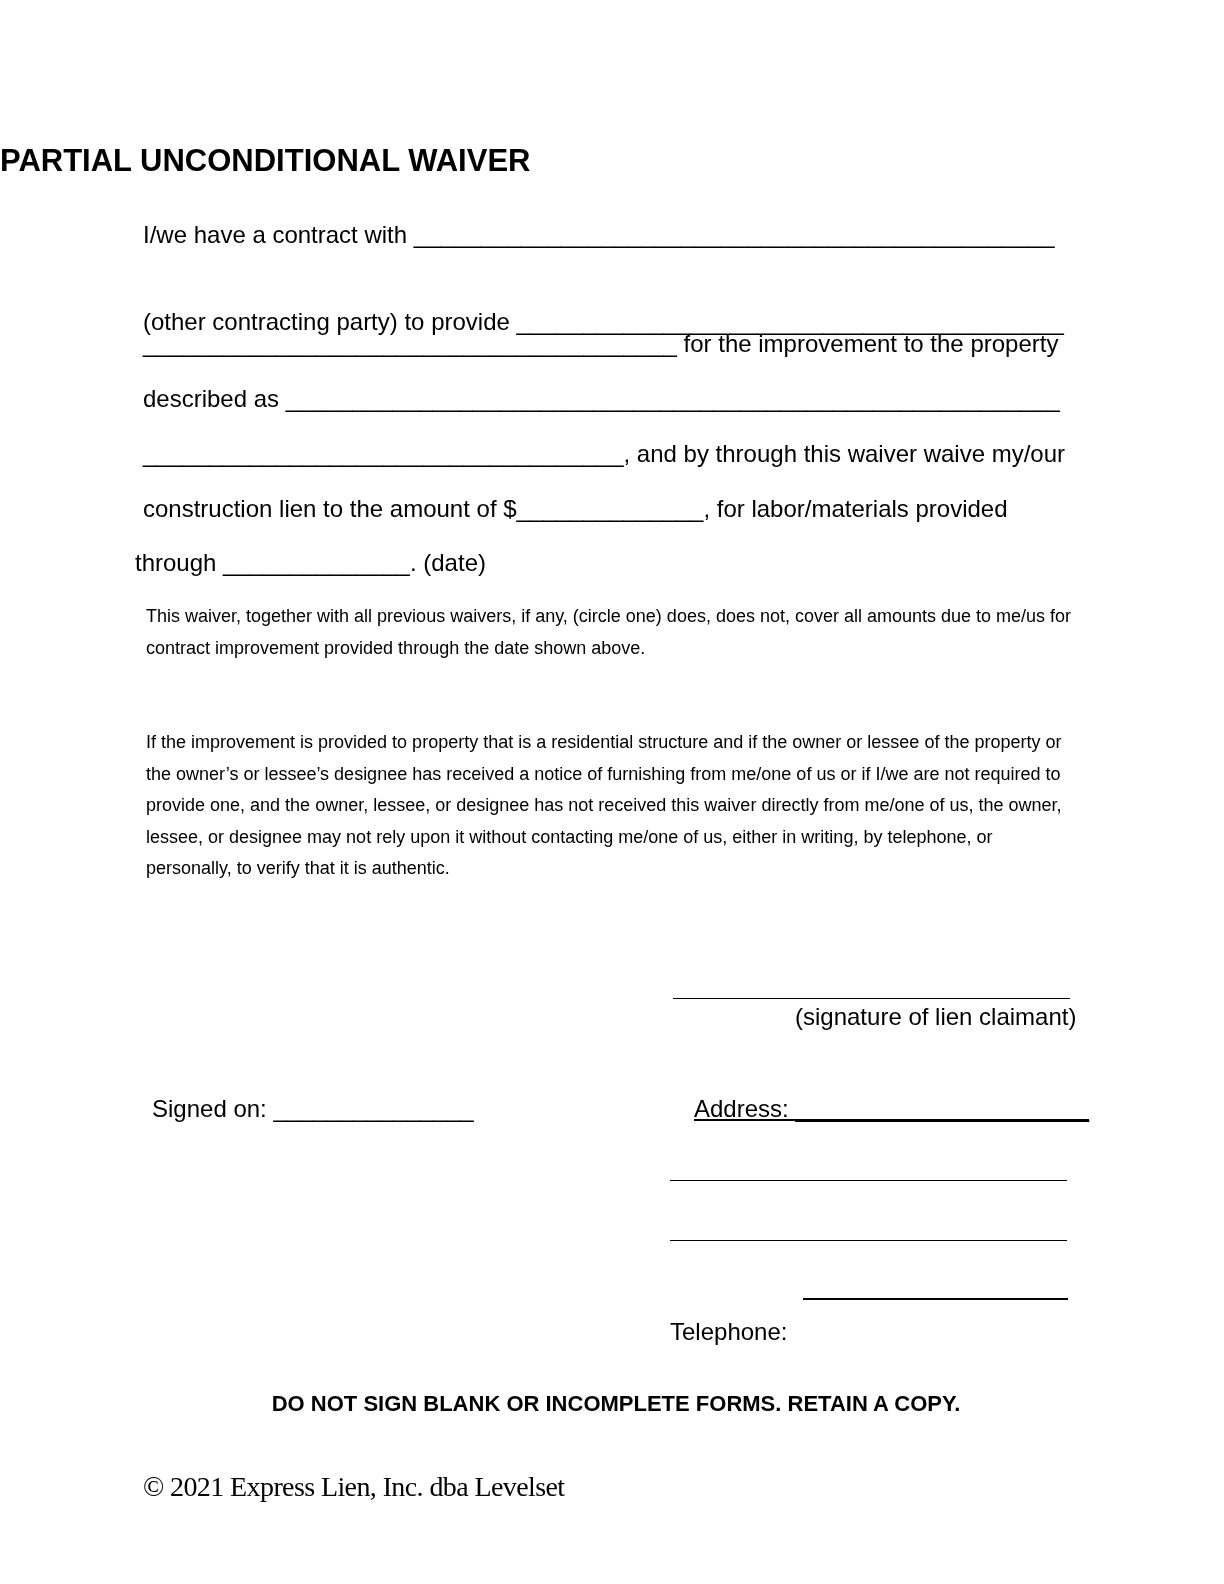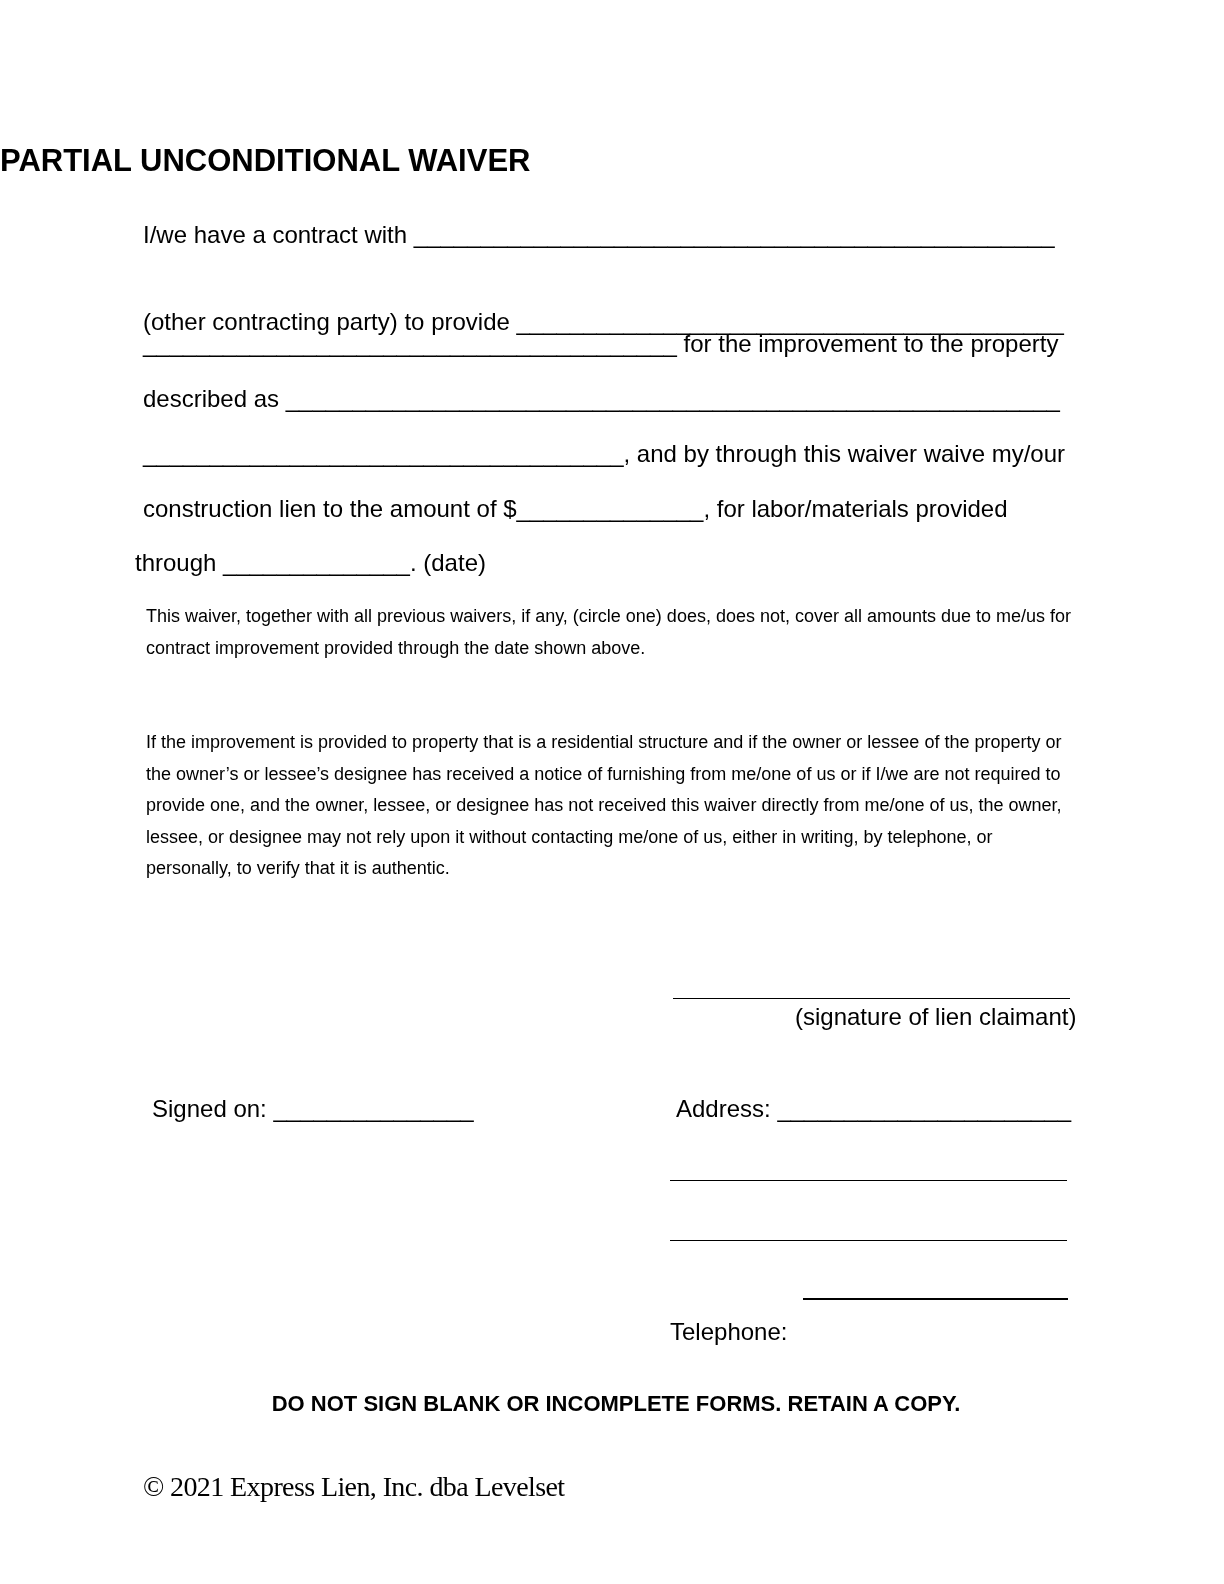--- a/index.html
+++ b/index.html
@@ -26,21 +26,21 @@
   <div class="abs line" style="left:143px; top:496px;">construction lien to the amount of $______________, for labor/materials provided</div>
   <div class="abs line" style="left:135px; top:550px;">through ______________. (date)</div>
 
   <div class="para" style="top:601px;">This waiver, together with all previous waivers, if any, (circle one) does, does not, cover all amounts due to me/us for contract improvement provided through the date shown above.</div>
   <div class="para" style="top:727px;">If the improvement is provided to property that is a residential structure and if the owner or lessee of the property or the owner’s or lessee’s designee has received a notice of furnishing from me/one of us or if I/we are not required to provide one, and the owner, lessee, or designee has not received this waiver directly from me/one of us, the owner, lessee, or designee may not rely upon it without contacting me/one of us, either in writing, by telephone, or personally, to verify that it is authentic.</div>
 
   <div class="rule" style="left:673px; top:998px; width:397px;"></div>
   <div class="abs line" style="left:788px; top:1004px;margin-left:7px;">(signature of lien claimant)</div>
 
   <div class="abs line" style="left:152px; top:1096px;">Signed on: _______________</div>
-  <div class="abs line" style="left:676px; top:1096px;">Address: ______________________</div>
+  <div class="abs line" style="left:694px; top:1096px;text-decoration:underline;">Address: ______________________</div>
   <div class="rule" style="left:670px; top:1180px; width:397px;"></div>
   <div class="rule" style="left:670px; top:1240px; width:397px;"></div>
   <div class="abs line" style="left:670px; top:1319px;">Telephone: </div>
   <div class="rule" style="left:803px; top:1298px; width:265px; border-bottom-width:2.5px;"></div>
 
   <div class="abs warn">DO NOT SIGN BLANK OR INCOMPLETE FORMS. RETAIN A COPY.</div>
   <div class="abs footer">© 2021 Express Lien, Inc. dba Levelset</div>
 </div>
 
 </body></html>

